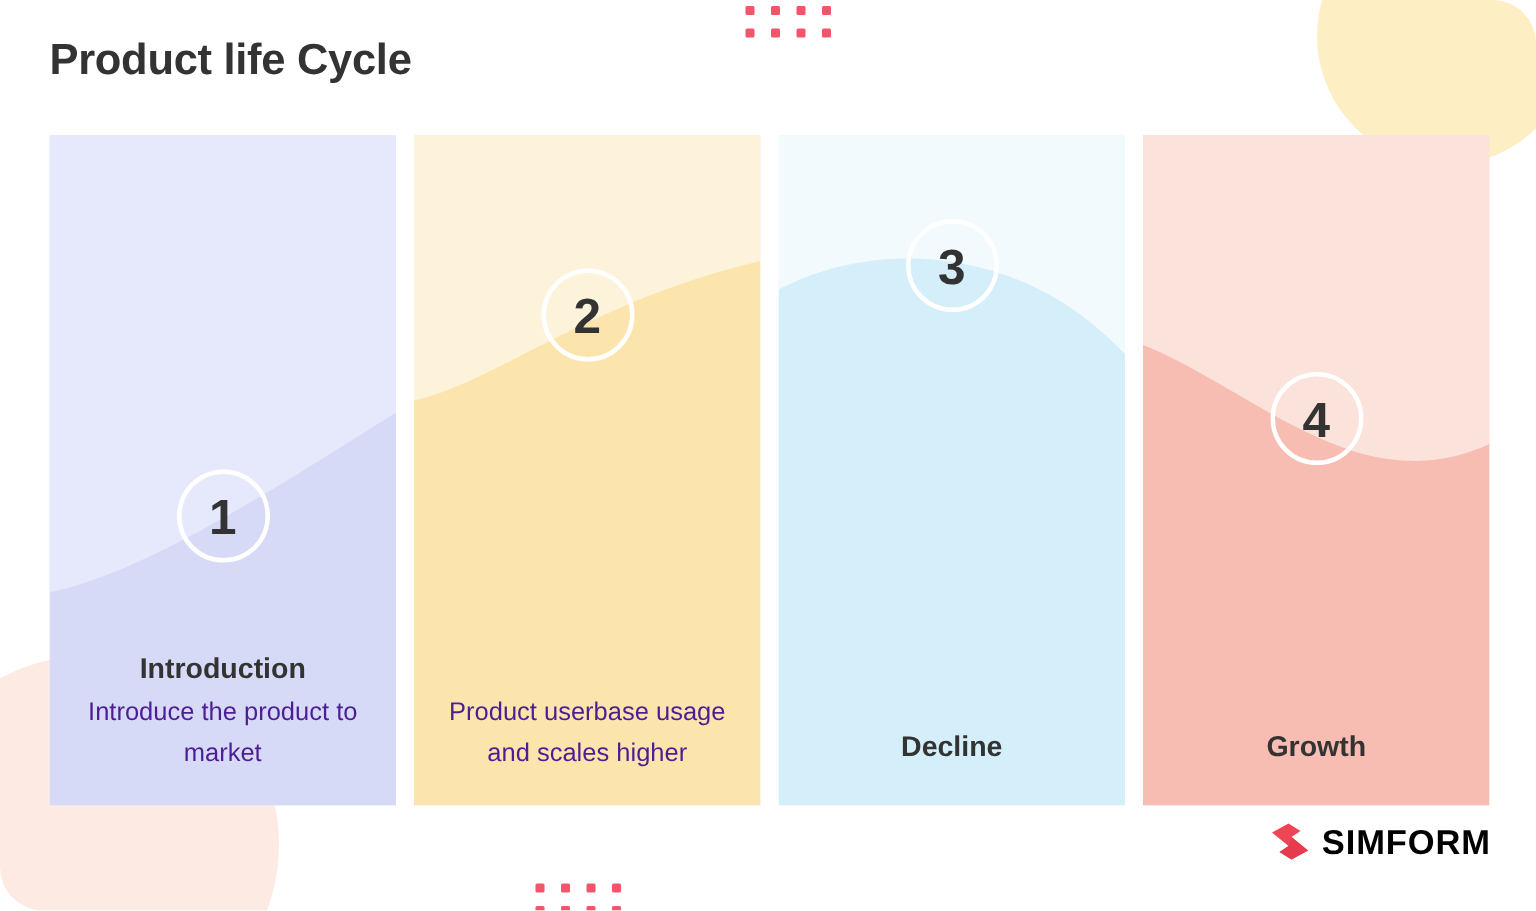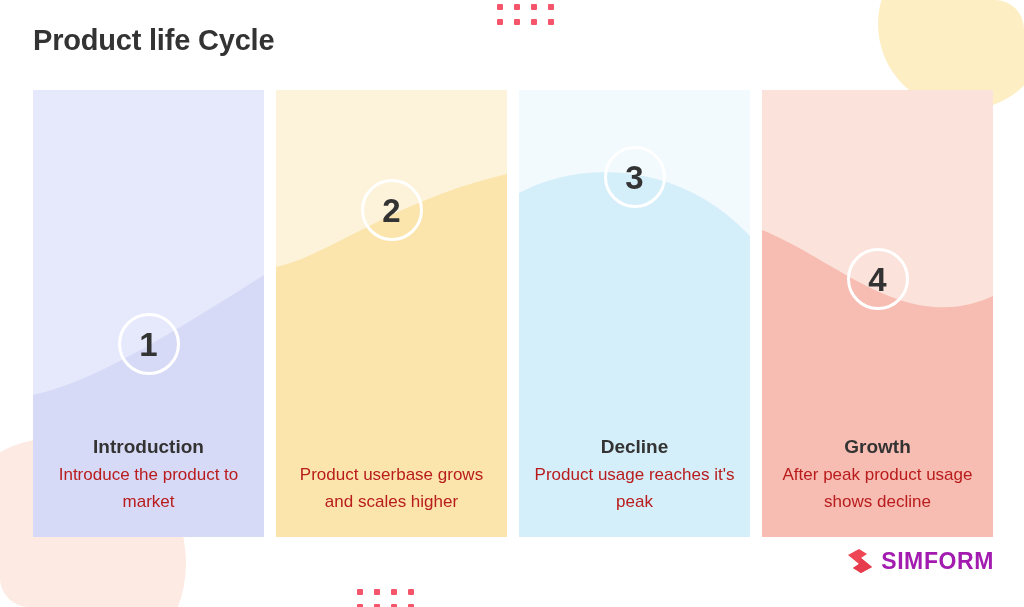--- a/index.html
+++ b/index.html
@@ -121,21 +121,21 @@
   .stage-title {
     font-size: 19px;
     font-weight: bold;
     color: #333333;
     margin: 0 0 4px 0;
     line-height: 1.25;
   }
   .stage-desc {
     font-size: 17px;
     font-weight: normal;
-    color: #b91c1c;
+    color: #4c1d95;
     margin: 0;
     line-height: 1.55;
   }
 
   
   .page-title {
     position: absolute;
     left: 33px;
     top: 24px;
     font-size: 29px;
@@ -151,21 +151,21 @@
     right: 30px;
     bottom: 32px;
     display: flex;
     align-items: center;
     gap: 7px;
   }
   .logo-mark { display: block; }
   .logo-text {
     font-size: 23px;
     font-weight: bold;
-    color: #a21caf;
+    color: #000000;
     letter-spacing: 0.6px;
     line-height: 1;
   }
 </style>
 </head>
 <body>
 
 <div class="canvas">
 
   <div class="corner-circle-tr"></div>
@@ -211,47 +211,45 @@
     </div>
 
     <div class="stage stage-2">
       <svg class="stage-bg" viewBox="0 0 234 447" preserveAspectRatio="none">
         <path d="M0,177 C55,165 120,110 234,84 L234,447 L0,447 Z" fill="#fbe5ad"></path>
       </svg>
       <div class="badge badge-2">
         <span>2</span>
       </div>
       <div class="stage-text">
-        <p class="stage-desc">Product userbase grows and scales higher</p>
+        <p class="stage-desc">Product userbase usage and scales higher</p>
       </div>
     </div>
 
     <div class="stage stage-3">
       <svg class="stage-bg" viewBox="0 0 234 447" preserveAspectRatio="none">
         <path d="M0,103 C48,78 112,74 170,100 C200,114 218,130 234,146 L234,447 L0,447 Z" fill="#d4eefa"></path>
       </svg>
       <div class="badge badge-3">
         <span>3</span>
       </div>
       <div class="stage-text">
         <p class="stage-title">Decline</p>
-        <p class="stage-desc">Product usage reaches it's peak</p>
       </div>
     </div>
 
     <div class="stage stage-4">
       <svg class="stage-bg" viewBox="0 0 234 447" preserveAspectRatio="none">
         <path d="M0,140 C52,160 108,208 165,216 C195,220 216,214 234,206 L234,447 L0,447 Z" fill="#f7bcb2"></path>
       </svg>
       <div class="badge badge-4">
         <span>4</span>
       </div>
       <div class="stage-text">
         <p class="stage-title">Growth</p>
-        <p class="stage-desc">After peak product usage shows decline</p>
       </div>
     </div>
 
   </div>
 
   <div class="logo">
     <svg class="logo-mark" width="28" height="28" viewBox="0 0 28 28">
       <path d="M2,8 L13,2 L21,7 L15,11 L26,20 L15,26 L7,21 L13,17 Z" fill="#ef4655"></path>
       <path d="M13,17 L7,21 L15,26 L26,20 L15,11 Z" fill="#e63b4d"></path>
     </svg>

